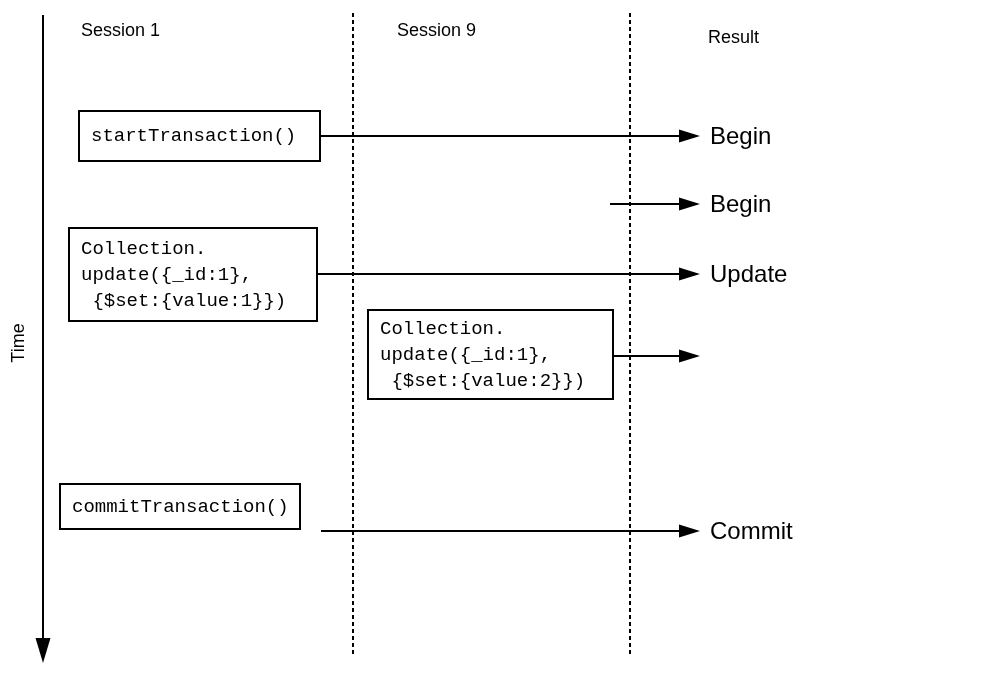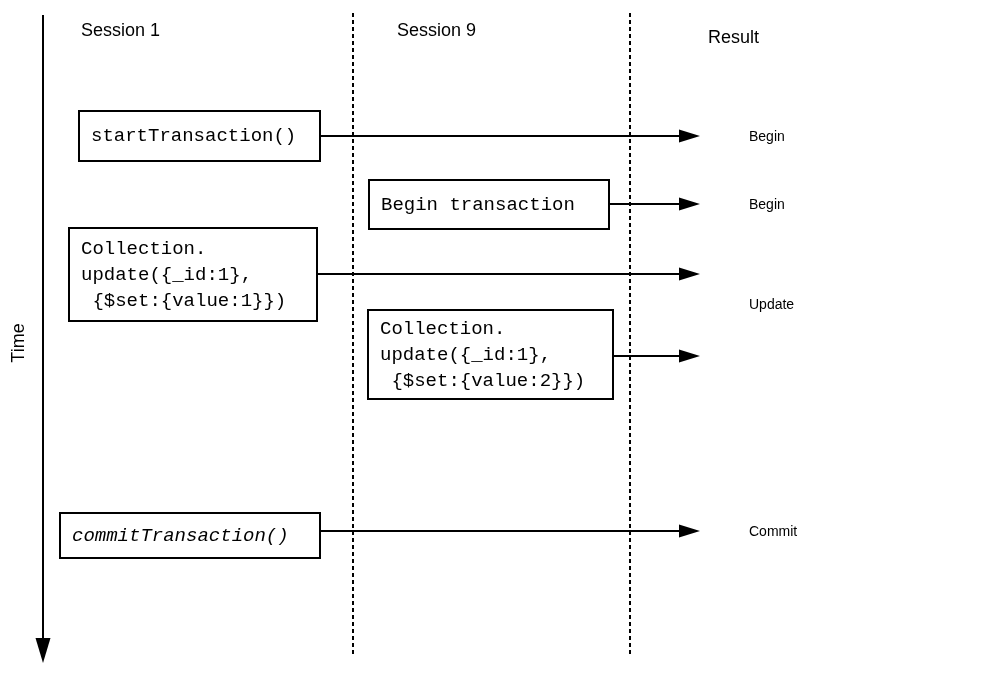--- a/index.html
+++ b/index.html
@@ -49,31 +49,31 @@
     padding-left: 11px;
     font-family: "Liberation Mono", "DejaVu Sans Mono", monospace;
     font-size: 19px;
     line-height: 26px;
     white-space: pre;
   }
   .box-start   { left: 78px;  top: 110px; width: 243px; height: 52px; align-items: center; }
   .box-begin   { left: 368px; top: 179px; width: 242px; height: 51px; }
   .box-update1 { left: 68px;  top: 227px; width: 250px; height: 95px; }
   .box-update2 { left: 367px; top: 309px; width: 247px; height: 91px; }
-  .box-commit  { left: 59px;  top: 512px; width: 262px; height: 47px; font-style: italic; }
+  .box-commit  { left: 59px;  top: 483px; width: 242px; height: 47px; }
   .result-label {
     position: absolute;
-    left: 749px;
-    font-size: 14px;
+    left: 710px;
+    font-size: 24px;
     line-height: 20px;
     white-space: nowrap;
   }
   .result-1 { top: 126px; }
   .result-2 { top: 194px; }
-  .result-3 { top: 264px; margin-top: 30px; }
+  .result-3 { top: 264px; }
   .result-4 { top: 346px; font-weight: bold; }
   .result-5 { top: 521px; text-align: center; }
 </style>
 </head>
 <body>
 
 <div class="canvas">
 
   <svg class="lines-layer" width="983" height="685" viewBox="0 0 983 685">
 
@@ -109,23 +109,20 @@
 
   <div class="time-label">Time</div>
 
   <div class="col-header header-session1">Session 1</div>
   <div class="col-header header-session2">Session 9</div>
   <div class="col-header header-result">Result</div>
 
   <div class="code-box box-start">
     <span>startTransaction()</span>
   </div>
-  <div class="code-box box-begin">
-    <span>Begin transaction</span>
-  </div>
   <div class="code-box box-update1">
     <span>Collection.
 update({_id:1},
  {$set:{value:1}})</span>
   </div>
   <div class="code-box box-update2">
     <span>Collection.
 update({_id:1},
  {$set:{value:2}})</span>
   </div>

